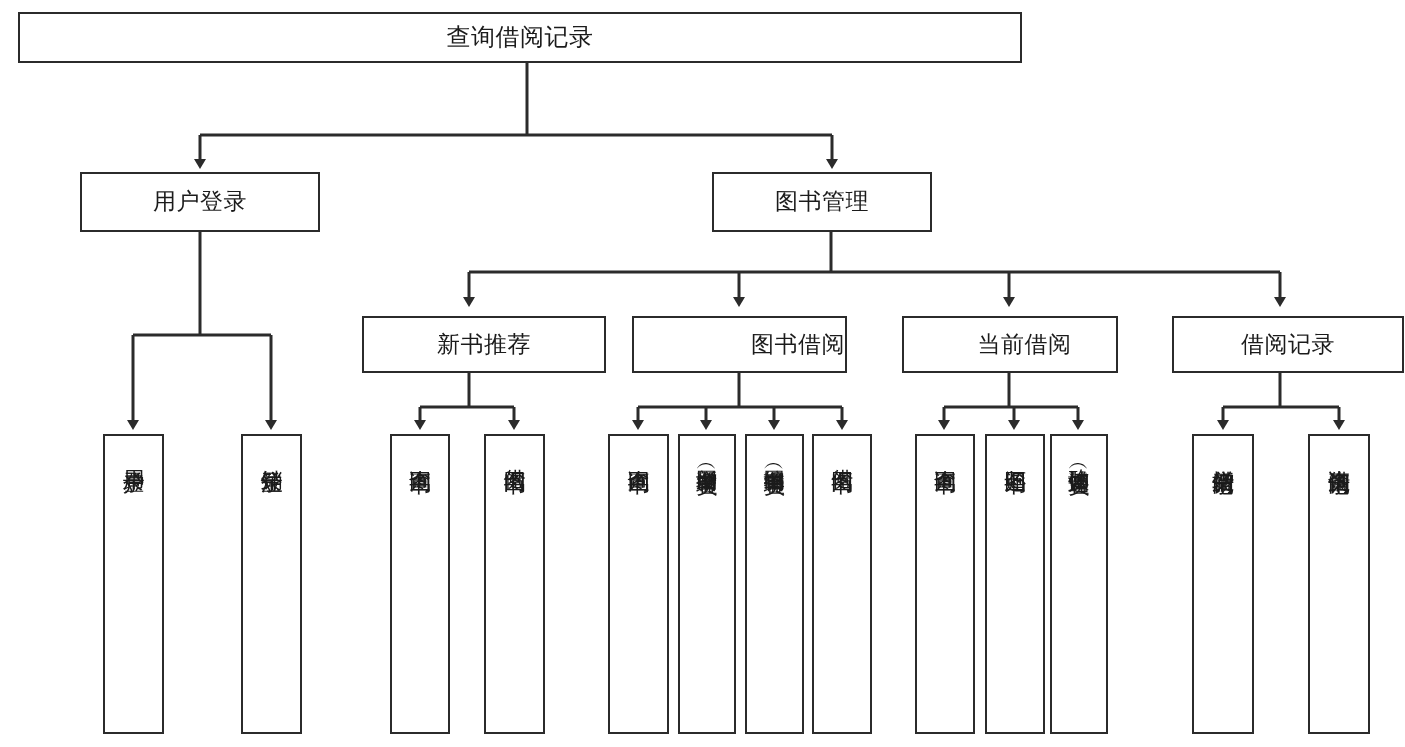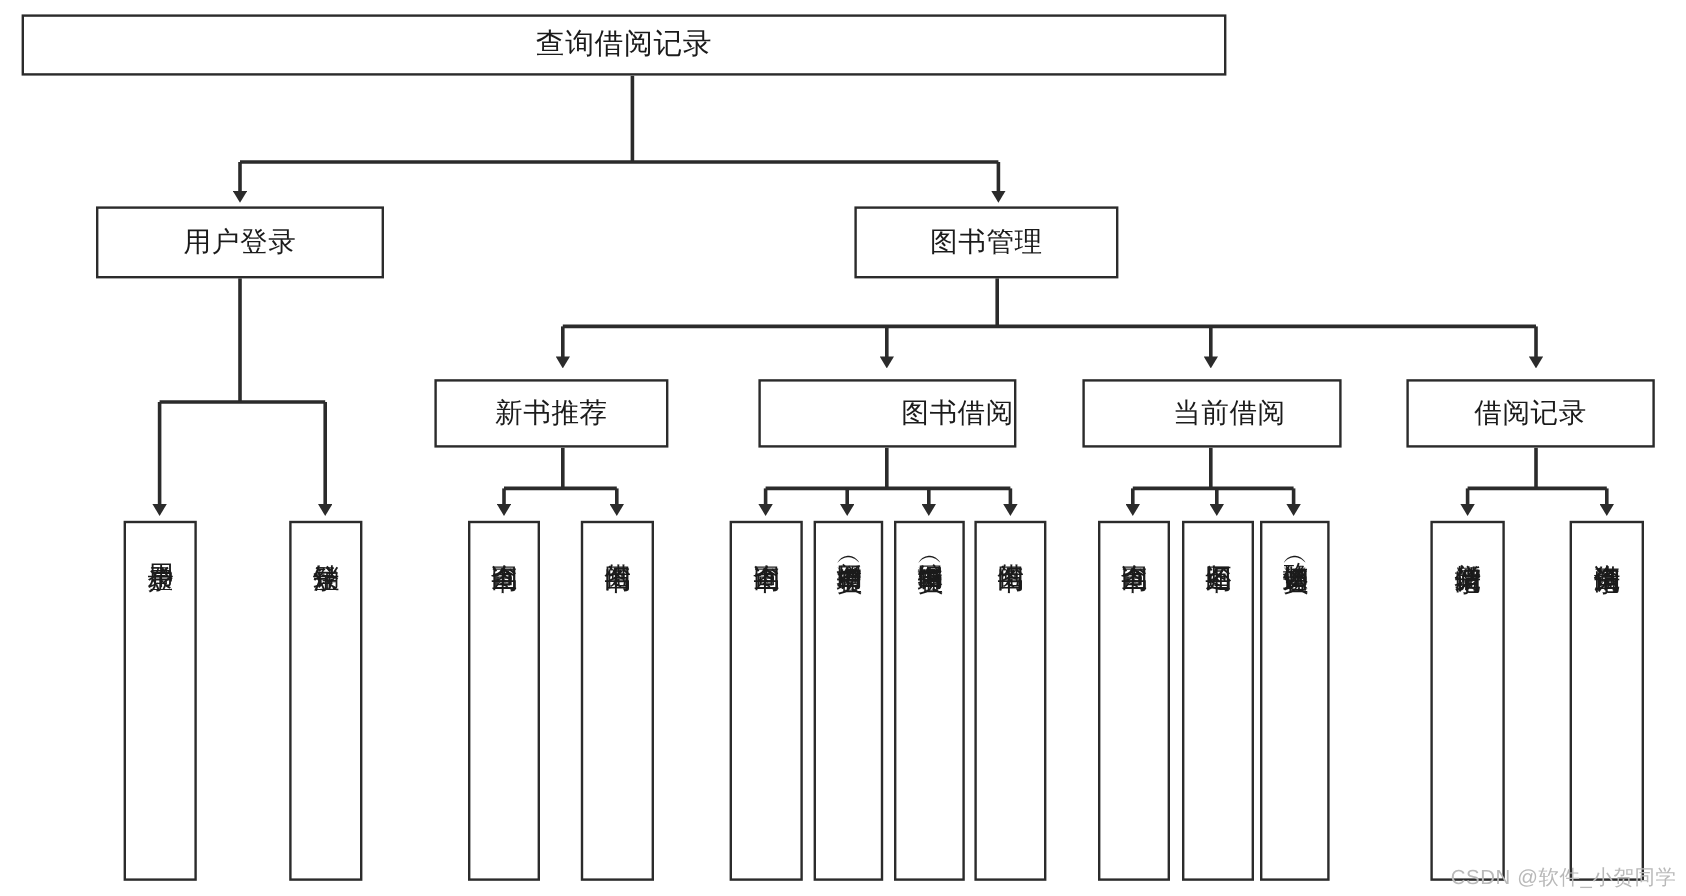--- a/index.html
+++ b/index.html
@@ -132,30 +132,30 @@
     <span class="label">查询借阅记录</span>
   </div>
 
   <div class="node horiz" style="left:80px; top:172px; width:240px; height:60px;">
     <span class="label">用户登录</span>
   </div>
   <div class="node horiz" style="left:712px; top:172px; width:220px; height:60px;">
     <span class="label">图书管理</span>
   </div>
 
-  <div class="node horiz" style="left:362px; top:316px; width:195px; height:57px;">
+  <div class="node horiz" style="left:362px; top:316px; width:244px; height:57px;">
     <span class="label">新书推荐</span>
   </div>
   <div class="node horiz" style="left:632px; top:316px; width:215px; height:57px;justify-content:flex-end;">
     <span class="label">图书借阅</span>
   </div>
   <div class="node horiz" style="left:902px; top:316px; width:216px; height:57px;padding-left:29px;">
     <span class="label">当前借阅</span>
   </div>
-  <div class="node horiz" style="left:1172px; top:316px; width:207px; height:57px;">
+  <div class="node horiz" style="left:1172px; top:316px; width:232px; height:57px;">
     <span class="label">借阅记录</span>
   </div>
 
   <div class="node vert" style="left:103px; top:434px; width:61px; height:300px;">
     <span class="label">用户登录</span>
   </div>
   <div class="node vert" style="left:241px; top:434px; width:61px; height:300px;">
     <span class="label">注销登录</span>
   </div>
 
@@ -189,15 +189,14 @@
     <span class="label">确认归还（管理员）</span>
   </div>
 
   <div class="node vert" style="left:1192px; top:434px; width:62px; height:300px;">
     <span class="label">新增借阅记录</span>
   </div>
   <div class="node vert" style="left:1308px; top:434px; width:62px; height:300px;">
     <span class="label">查询借阅记录</span>
   </div>
 
-  <div id="watermark">CSDN @软件_小贺同学</div>
 
 </div>
 
 </body></html>

